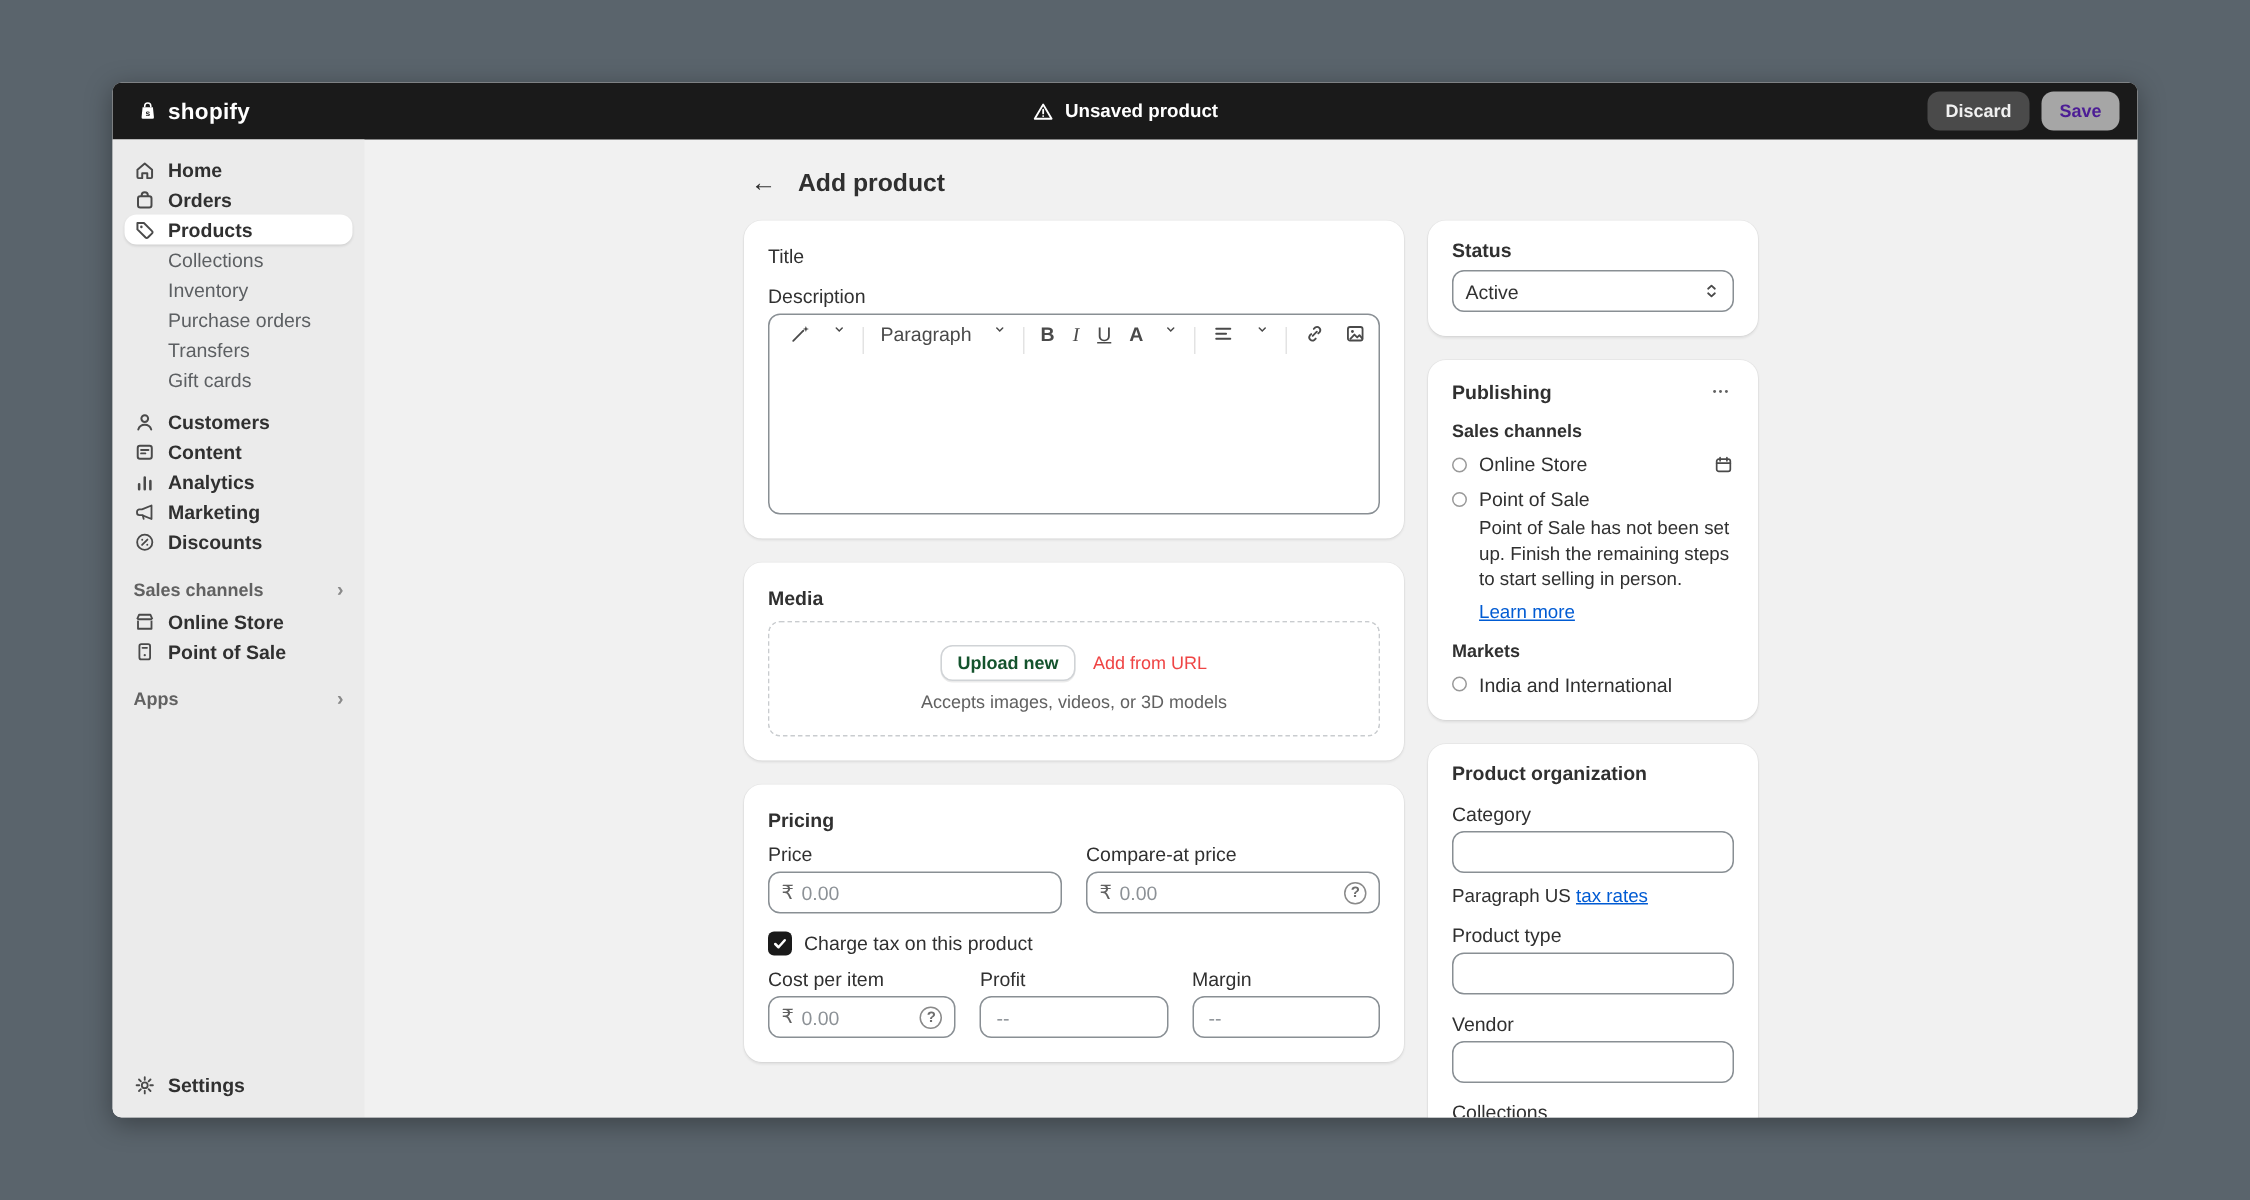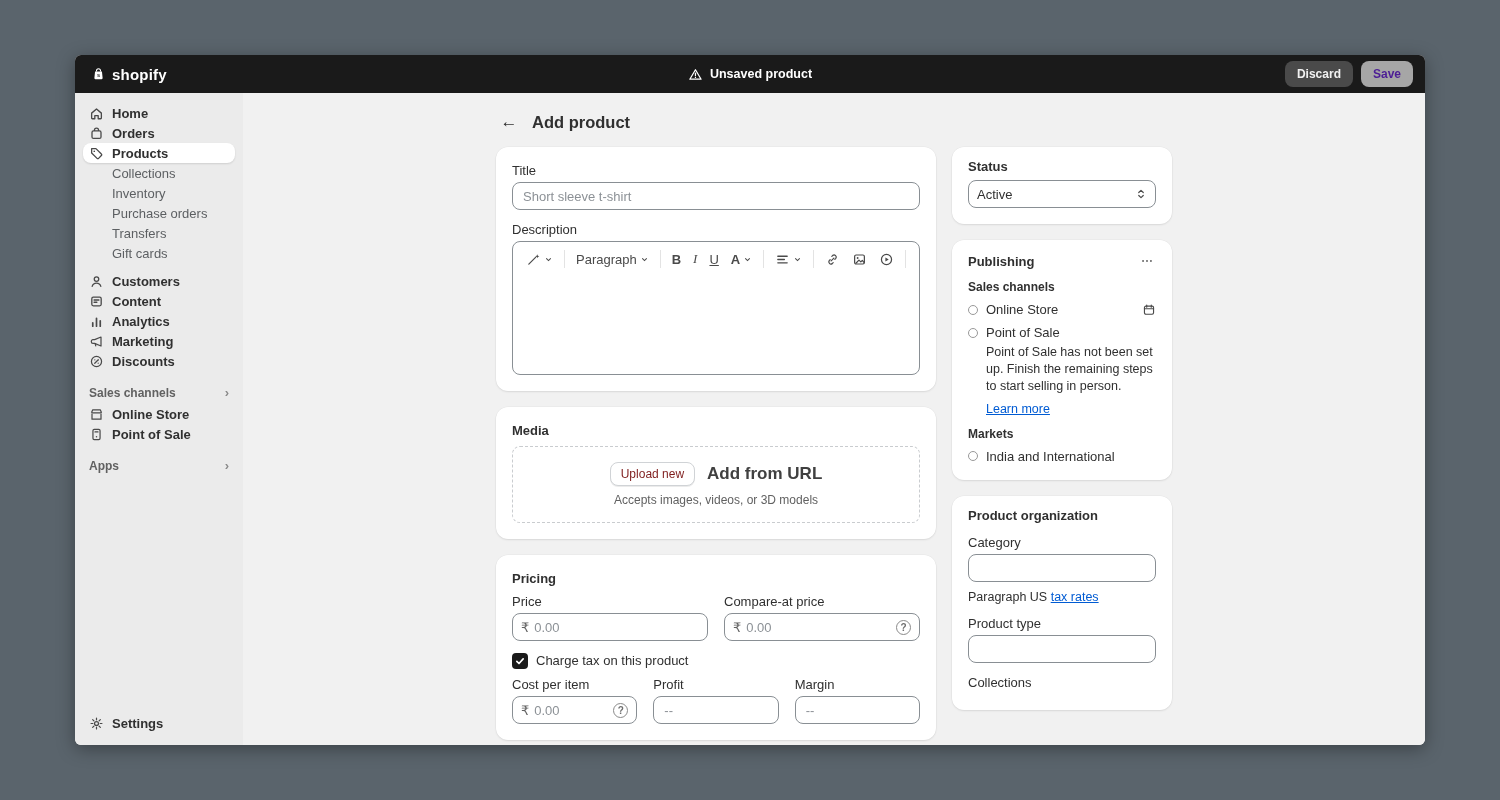--- a/index.html
+++ b/index.html
@@ -60,36 +60,36 @@
                 padding:0 8px; background:#fff; }
   .input-wrap input { border:none; outline:none; flex:1; min-width:0; font-size:13px; color:#303030; font-family:inherit; background:transparent; }
   .input-wrap input::placeholder { color:#8c9196; }
   .prefix { color:#616161; font-size:13px; }
   .help-circle { width:15px; height:15px; border:1.3px solid #8a8a8a; border-radius:50%; color:#6e6e6e;
                  font-size:10px; font-weight:650; display:flex; align-items:center; justify-content:center; flex:none; cursor:pointer; }
 
   
   .editor { border:1px solid #898f94; border-radius:8px; margin-top:2px; overflow:hidden; }
   .editor-toolbar { display:flex; align-items:center; padding:5px 8px; gap:2px; }
-  .tb-btn { display:flex; align-items:center; gap:3px; height:24px; padding:0 5px; border-radius:6px; color:#4a4a4a;
+  .tb-btn { display:flex; gap:14px; height:24px; padding:0 5px; border-radius:6px; color:#4a4a4a;
             font-size:13px; background:transparent; border:none; cursor:pointer; font-family:inherit; }
   .tb-btn .ticon { width:15px; height:15px; display:block; }
   .tb-chev { width:9px; height:9px; display:block; }
   .tb-divider { width:1px; height:18px; background:#e3e3e3; margin:0 4px; flex:none; }
   .tb-spacer { flex:1; }
   .tb-b { font-weight:800; } .tb-i { font-style:italic; font-family:"Liberation Serif","DejaVu Serif",serif; }
   .tb-u { text-decoration:underline; } .tb-a { font-weight:650; }
   .editor-area { height:98px; cursor:text; }
 
   
   .media-drop { margin-top:8px; border:1.5px dashed #c9cccf; border-radius:8px; padding:15px 10px; text-align:center; }
   .media-actions { display:flex; align-items:center; justify-content:center; gap:12px; }
   .upload-btn { background:#fff; border:1px solid #d0d3d6; border-radius:8px; padding:4px 10px; font-size:12px;
-                font-weight:400; color:#7f1d1d; cursor:pointer; box-shadow:0 1px 0 rgba(0,0,0,.08); font-family:inherit; }
-  .url-btn { background:none; border:none; font-size:17px; font-weight:700; color:#404040; cursor:pointer; font-family:inherit; }
+                font-weight:700; color:#14532d; cursor:pointer; box-shadow:0 1px 0 rgba(0,0,0,.08); font-family:inherit; }
+  .url-btn { background:none; border:none; font-size:12px; font-weight:400; color:#ef4444; cursor:pointer; font-family:inherit; }
   .media-hint { margin-top:7px; font-size:12px; color:#616161; }
 
   
   .field-row { display:flex; gap:16px; margin-top:8px; }
   .field { flex:1; min-width:0; }
   .checkbox-row { display:flex; gap:8px; margin:12px 0 4px; cursor:pointer; }
   .checkbox { width:16px; height:16px; background:#1a1a1a; border-radius:4px; display:flex; align-items:center;
               justify-content:center; flex:none; }
   .checkbox svg { width:10px; height:10px; display:block; }
   .checkbox-label { font-size:13px; color:#303030; }
@@ -268,21 +268,20 @@
             <button class="back-btn">←</button>
             <h1 class="page-title">Add product</h1>
           </div>
 
           <div class="columns">
 
             <div class="col-main">
 
               <section class="card">
                 <label class="fld">Title</label>
-                <input class="input" type="text" placeholder="Short sleeve t-shirt" style="">
                 <label class="fld" style="margin-top:12px;">Description</label>
 
                 <div class="editor">
                   <div class="editor-toolbar">
                     <button class="tb-btn">
                       <svg class="ticon" viewBox="0 0 16 16" fill="none" stroke="currentColor" stroke-width="1.3" stroke-linecap="round">
                           <path d="M3 13 10.2 5.8"></path>
                           <path d="M12 2.4l.6 1.6 1.6.6-1.6.6-.6 1.6-.6-1.6-1.6-.6 1.6-.6Z" fill="currentColor" stroke="none"></path>
                         </svg>
                       <svg class="tb-chev" viewBox="0 0 16 16" fill="none" stroke="currentColor" stroke-width="1.8" stroke-linecap="round">
@@ -474,20 +473,24 @@
                   <div class="org-help">
                     <span>Paragraph US </span><span class="link">tax rates</span>
                   </div>
                 </div>
 
                 <div class="org-field">
                   <label class="fld">Product type</label>
                   <input class="input" type="text" style="">
                 </div>
 
+                <div class="org-field">
+                  <label class="fld">Vendor</label>
+                  <input class="input" type="text" style="">
+                </div>
 
                 <div class="org-field">
                   <label class="fld">Collections</label>
 
                 </div>
 
               </section>
 
             </div>
           </div>

